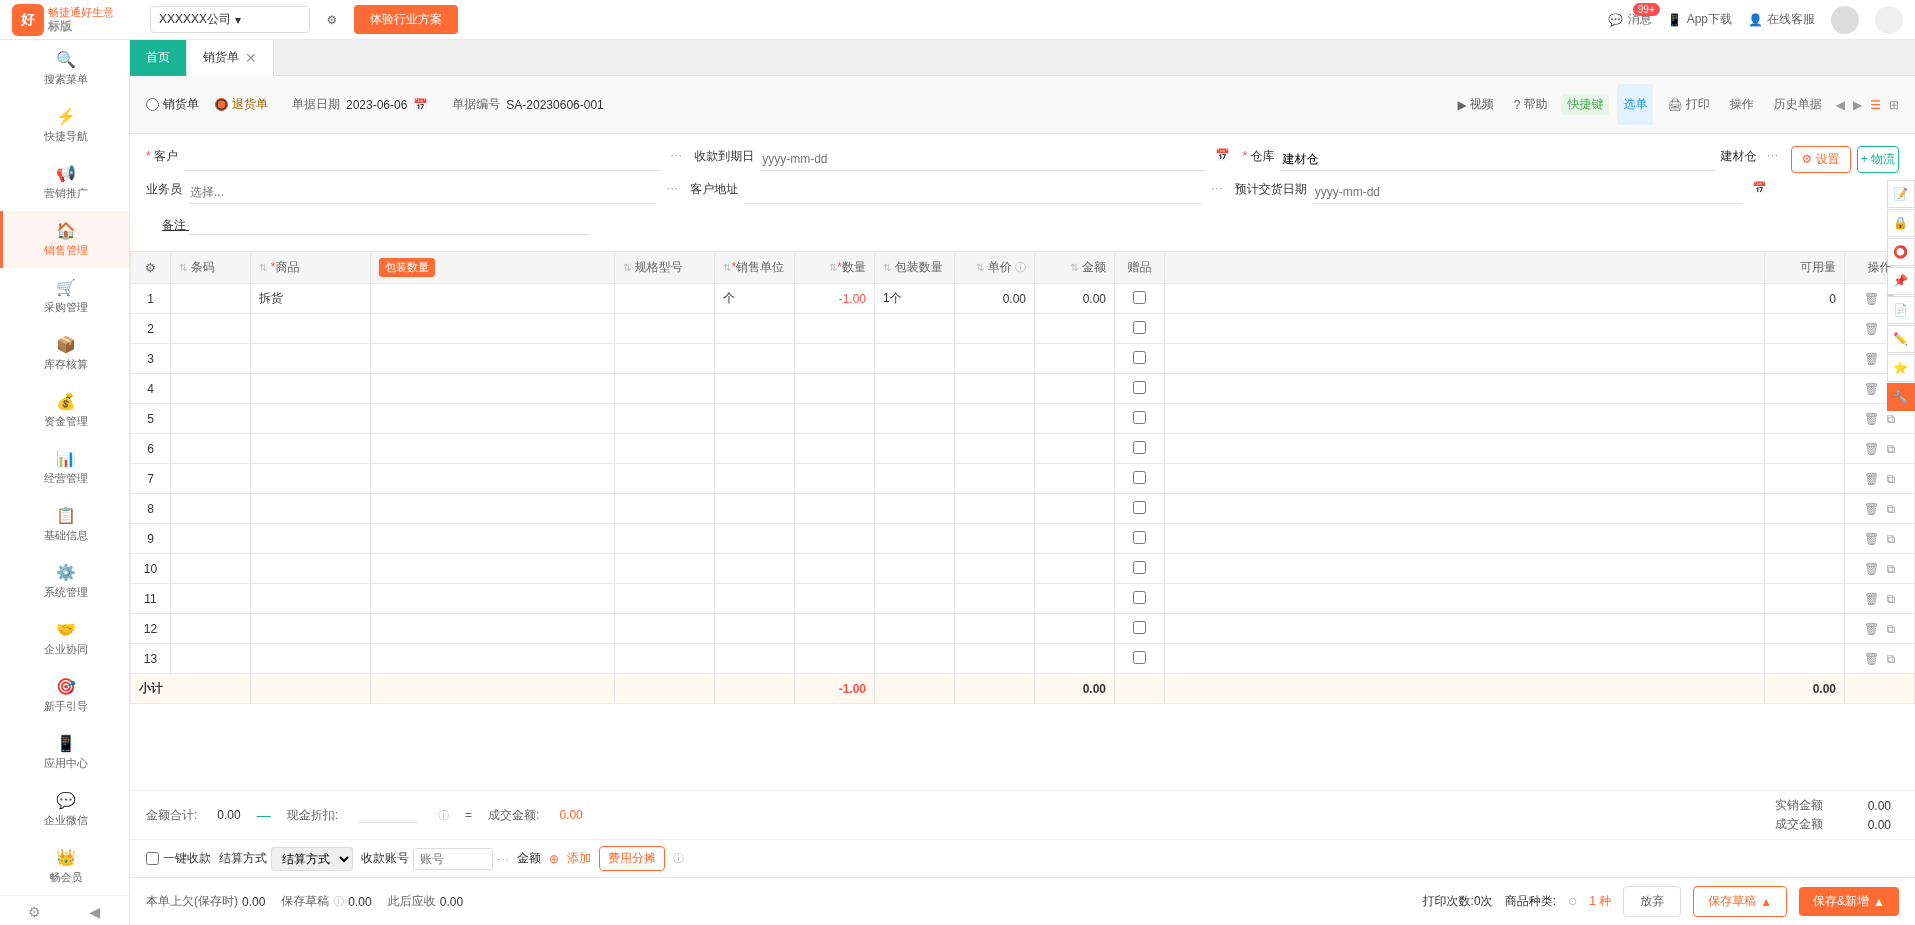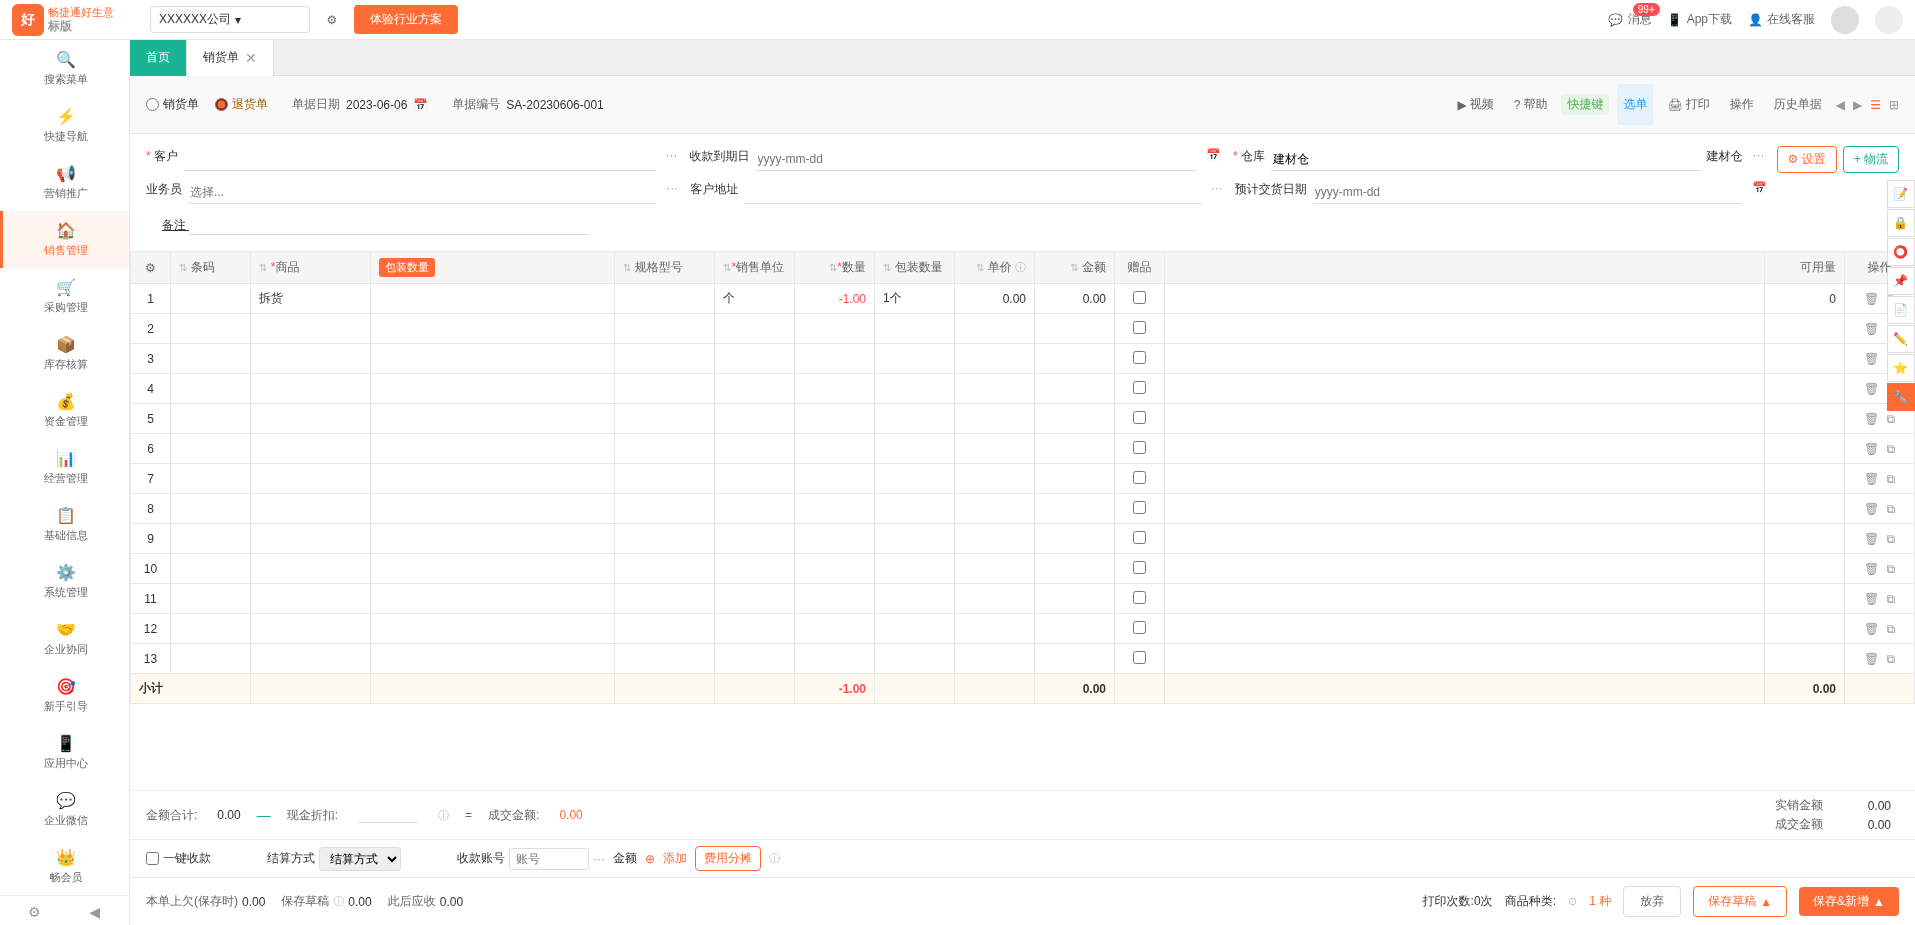--- a/index.html
+++ b/index.html
@@ -56,21 +56,21 @@
     .form-field { display: flex; align-items: flex-start; gap: 6px; flex: 1; }
     .field-label { color: #333; font-size: 12px; white-space: nowrap; }
     .field-label.required::before { content: '* '; color: #ff4d4f; }
     .field-input { flex: 1; border: none; border-bottom: 1px solid #ddd; padding: 4px 2px; font-size: 12px; outline: none; min-width: 80px; }
     .field-dots { color: #999; cursor: pointer; padding: 0 4px; }
     .field-calendar { color: #999; cursor: pointer; padding: 0 4px; }
 
     
     .form-right-btns { display: flex; gap: 6px; }
     .settings-action-btn { background: #fff; border: 1px solid #ff6b35; color: #ff6b35; border-radius: 4px; padding: 4px 10px; cursor: pointer; font-size: 12px; }
-    .logistics-btn { background: #fff; border: 1px solid #1ab394; color: #1ab394; border-radius: 4px; padding: 4px 10px; cursor: pointer; font-size: 12px; }
+    .logistics-btn { background: #fff; border: 1px solid #1ab394; color: #1ab394; border-radius: 4px; padding: 4px 3px; cursor: pointer; font-size: 12px; }
 
     
     .table-section { flex: 1; overflow: hidden; display: flex; flex-direction: column; background: white; margin: 0; }
 
     
     .data-table { flex: 1; overflow: auto; }
     table { width: 100%; border-collapse: collapse; font-size: 12px; }
     thead tr { background: #f5f5f5; }
     th { padding: 6px 8px; text-align: left; border: 1px solid #e8e8e8; font-weight: normal; color: #666; white-space: nowrap; position: sticky; top: 0; background: #f5f5f5; z-index: 1; }
     td { padding: 4px 8px; border: 1px solid #e8e8e8; color: #333; height: 30px; }
@@ -99,21 +99,21 @@
     .total-item { display: flex; align-items: center; gap: 20px; font-size: 12px; }
     .total-label { color: #666; }
     .total-value { color: #333; }
     .minus-icon { color: #1ab394; font-size: 14px; }
     .equals-icon { color: #666; }
     .transaction-total { color: #ff6b35; }
 
     
     .payment-row { padding: 6px 16px; background: white; border-top: 1px solid #eee; display: flex; align-items: center; gap: 8px; }
     .checkbox-item { display: flex; align-items: center; gap: 4px; }
-    .payment-method { display: flex; align-items: center; gap: 4px; margin-left: 48px; }
+    .payment-method { display: flex; align-items: center; gap: 4px; }
     .payment-select { border: 1px solid #ddd; border-radius: 3px; padding: 3px 6px; font-size: 12px; cursor: pointer; }
     .expense-split-btn { border: 1px solid #ff6b35; color: #ff6b35; background: white; border-radius: 4px; padding: 3px 8px; cursor: pointer; font-size: 12px; }
 
     
     .status-bar { height: 48px; background: white; border-top: 1px solid #e8e8e8; display: flex; align-items: center; padding: 0 16px; gap: 16px; }
     .status-item { display: flex; align-items: center; gap: 4px; font-size: 12px; color: #666; }
     .status-value { color: #333; }
     .status-right { margin-left: auto; display: flex; align-items: center; gap: 12px; }
     .discard-btn { border: 1px solid #ddd; background: white; border-radius: 4px; padding: 6px 16px; cursor: pointer; font-size: 12px; color: #666; }
     .save-draft-btn { border: 1px solid #ff6b35; background: white; color: #ff6b35; border-radius: 4px; padding: 6px 14px; cursor: pointer; font-size: 12px; display: flex; align-items: center; gap: 4px; }

